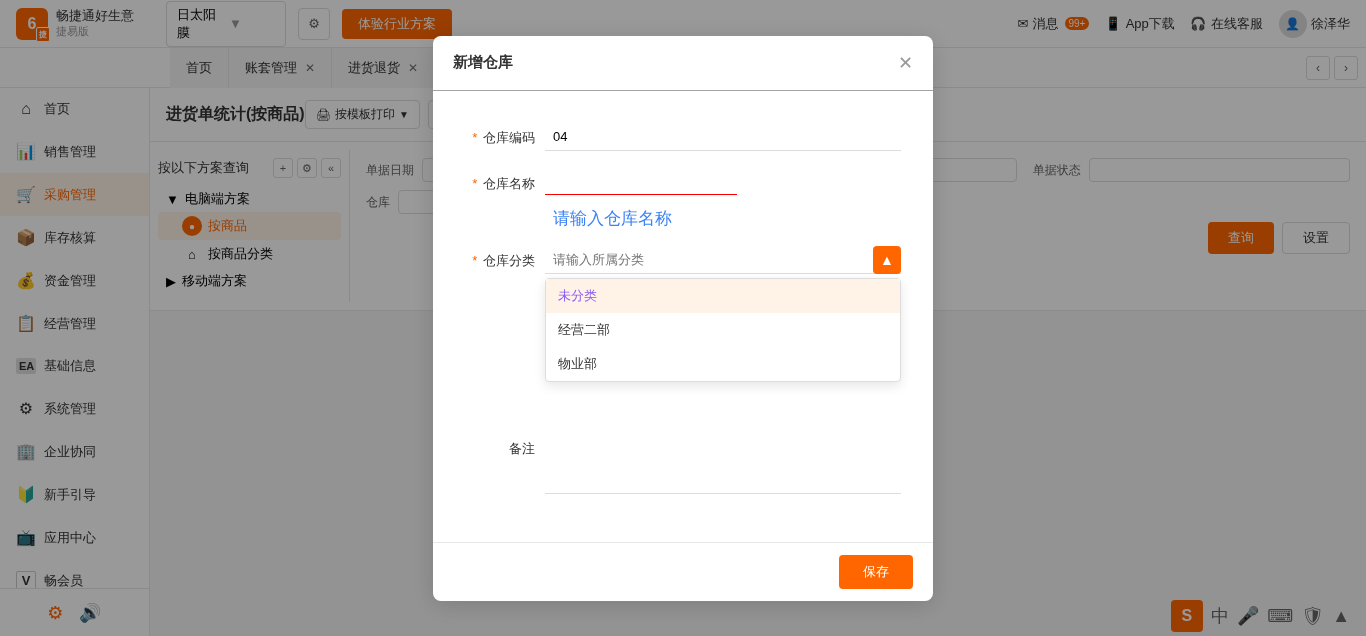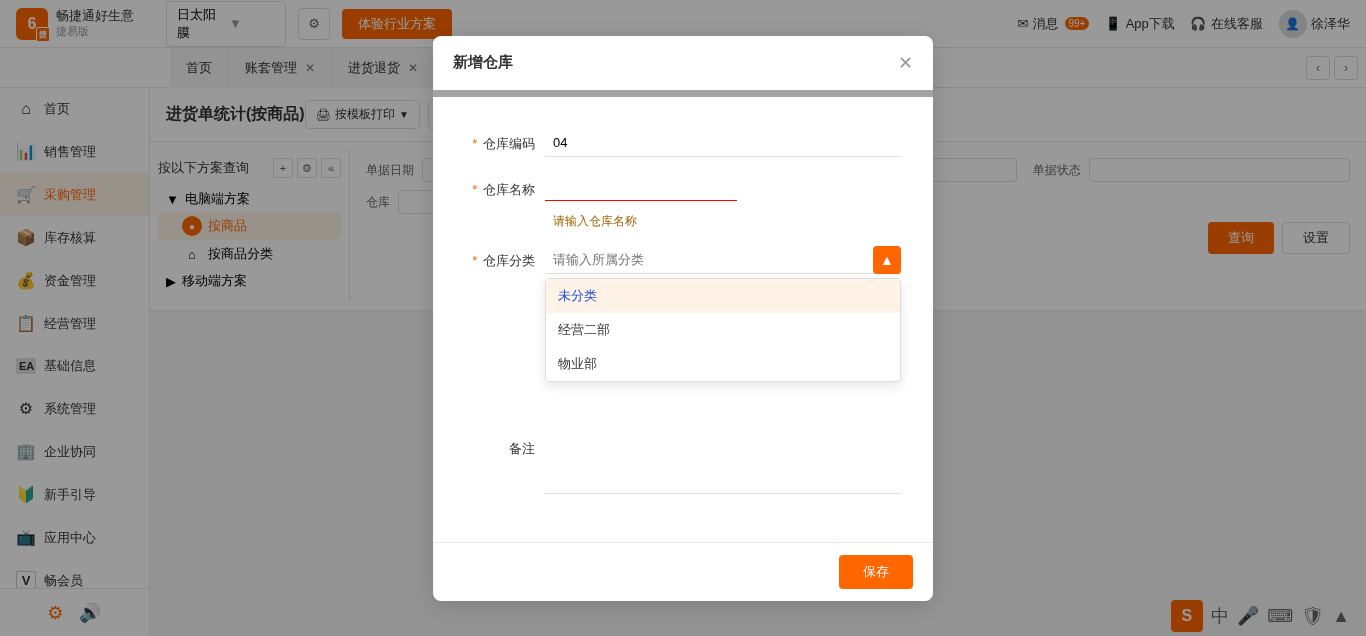--- a/index.html
+++ b/index.html
@@ -305,21 +305,21 @@
       width: 500px;
       box-shadow: 0 4px 24px rgba(0,0,0,0.15);
       position: relative;
       z-index: 101;
     }
     .modal-header {
       display: flex;
       align-items: center;
       justify-content: space-between;
       padding: 16px 20px;
-      border-bottom: 7px solid #a3a3a3;
+      border-bottom: 1px solid #a3a3a3;
     }
     .modal-title { font-size: 15px; font-weight: bold; color: #333; }
     .modal-close { cursor: pointer; color: #999; font-size: 18px; }
     .modal-body { padding: 32px; }
     .form-row {
       display: flex;
       align-items: flex-start;
       margin-bottom: 16px;
       position: relative;
     }
@@ -338,22 +338,22 @@
       border: none;
       border-bottom: 1px solid #ddd;
       padding: 6px 8px;
       font-size: 13px;
       outline: none;
       background: transparent;
     }
     .form-input.error { border-bottom-color: #f00; }
 
     .error-msg {
-      color: #a16207;
-      font-size: 12px;
+      color: #3b82f6;
+      font-size: 17px;
       margin-top: 12px;
       margin-left: 88px;
     }
 
     .category-wrapper {
       flex: 1;
       position: relative;
     }
     .category-input {
       width: 100%;
@@ -385,21 +385,21 @@
       box-shadow: 0 4px 12px rgba(0,0,0,0.1);
       z-index: 200;
       margin-top: 4px;
     }
     .category-option {
       padding: 8px 12px;
       cursor: pointer;
       font-size: 13px;
       color: #333;
     }
-    .category-option.selected { background: #fff3e8; color: #1d4ed8; }
+    .category-option.selected { background: #fff3e8; color: #8b5cf6; }
 
     .form-textarea {
       flex: 1;
       border: none;
       border-bottom: 1px solid #ddd;
       padding: 6px 8px;
       font-size: 13px;
       outline: none;
       background: transparent;
       resize: none;

